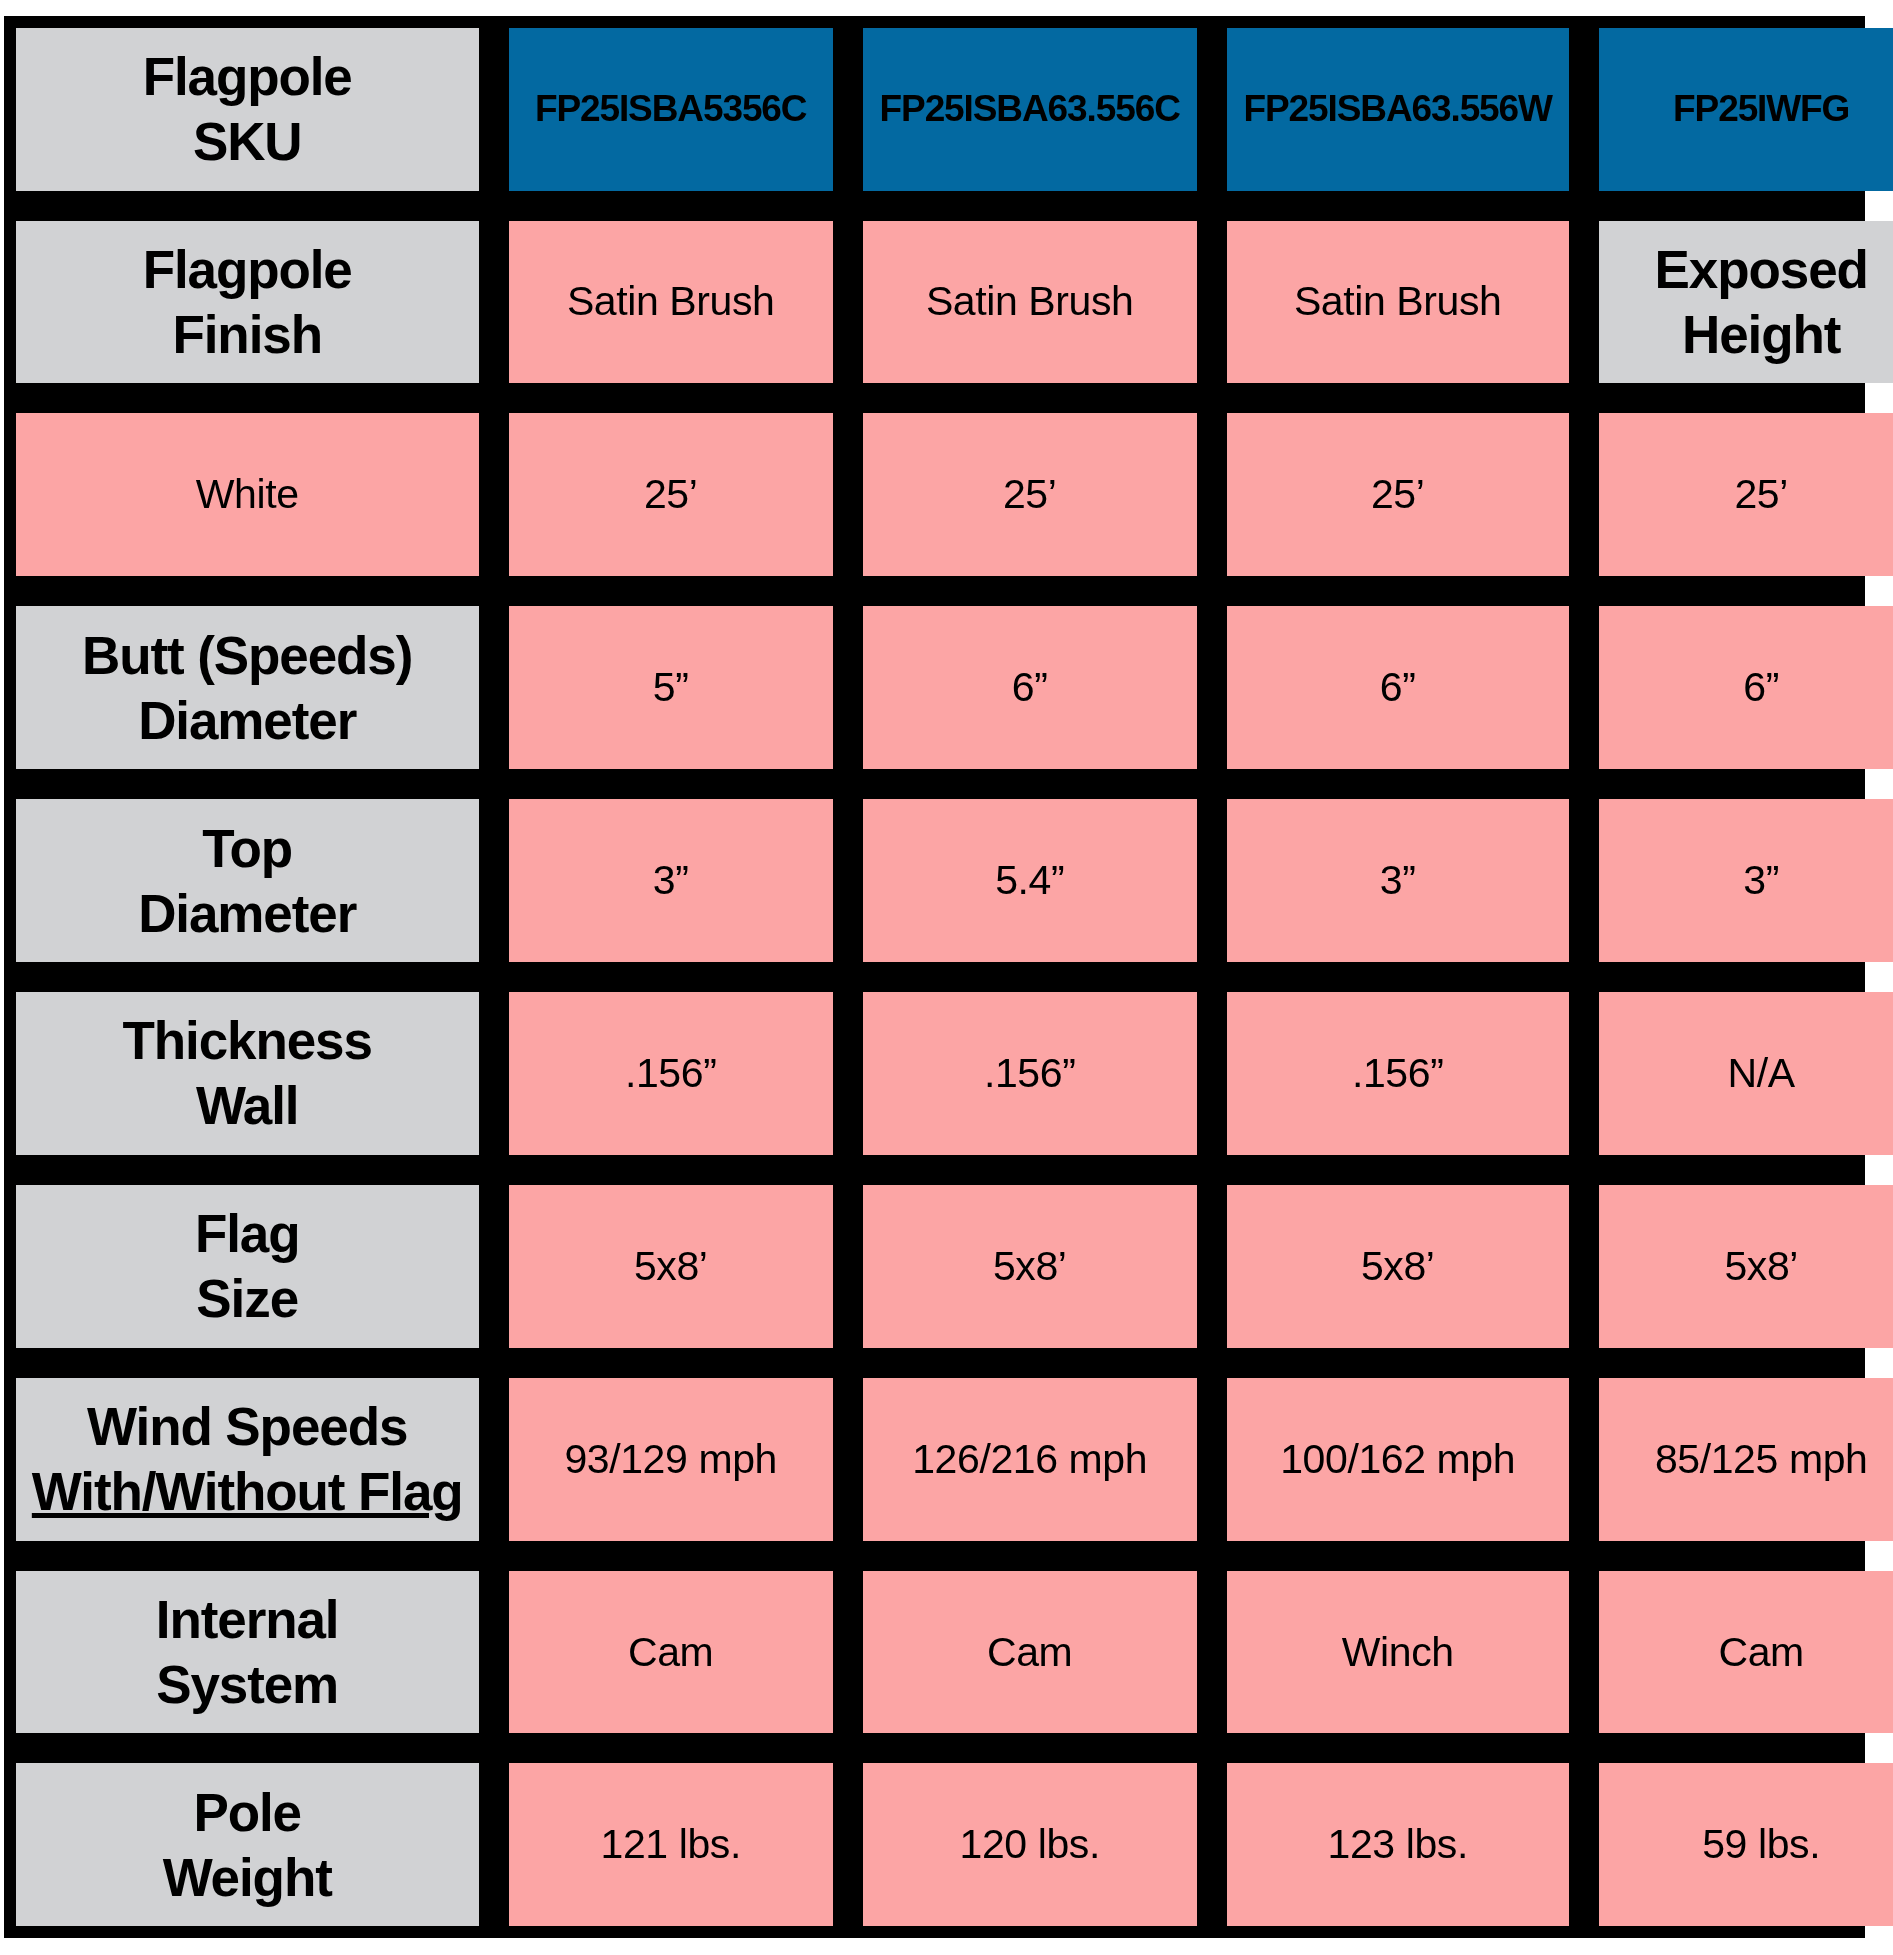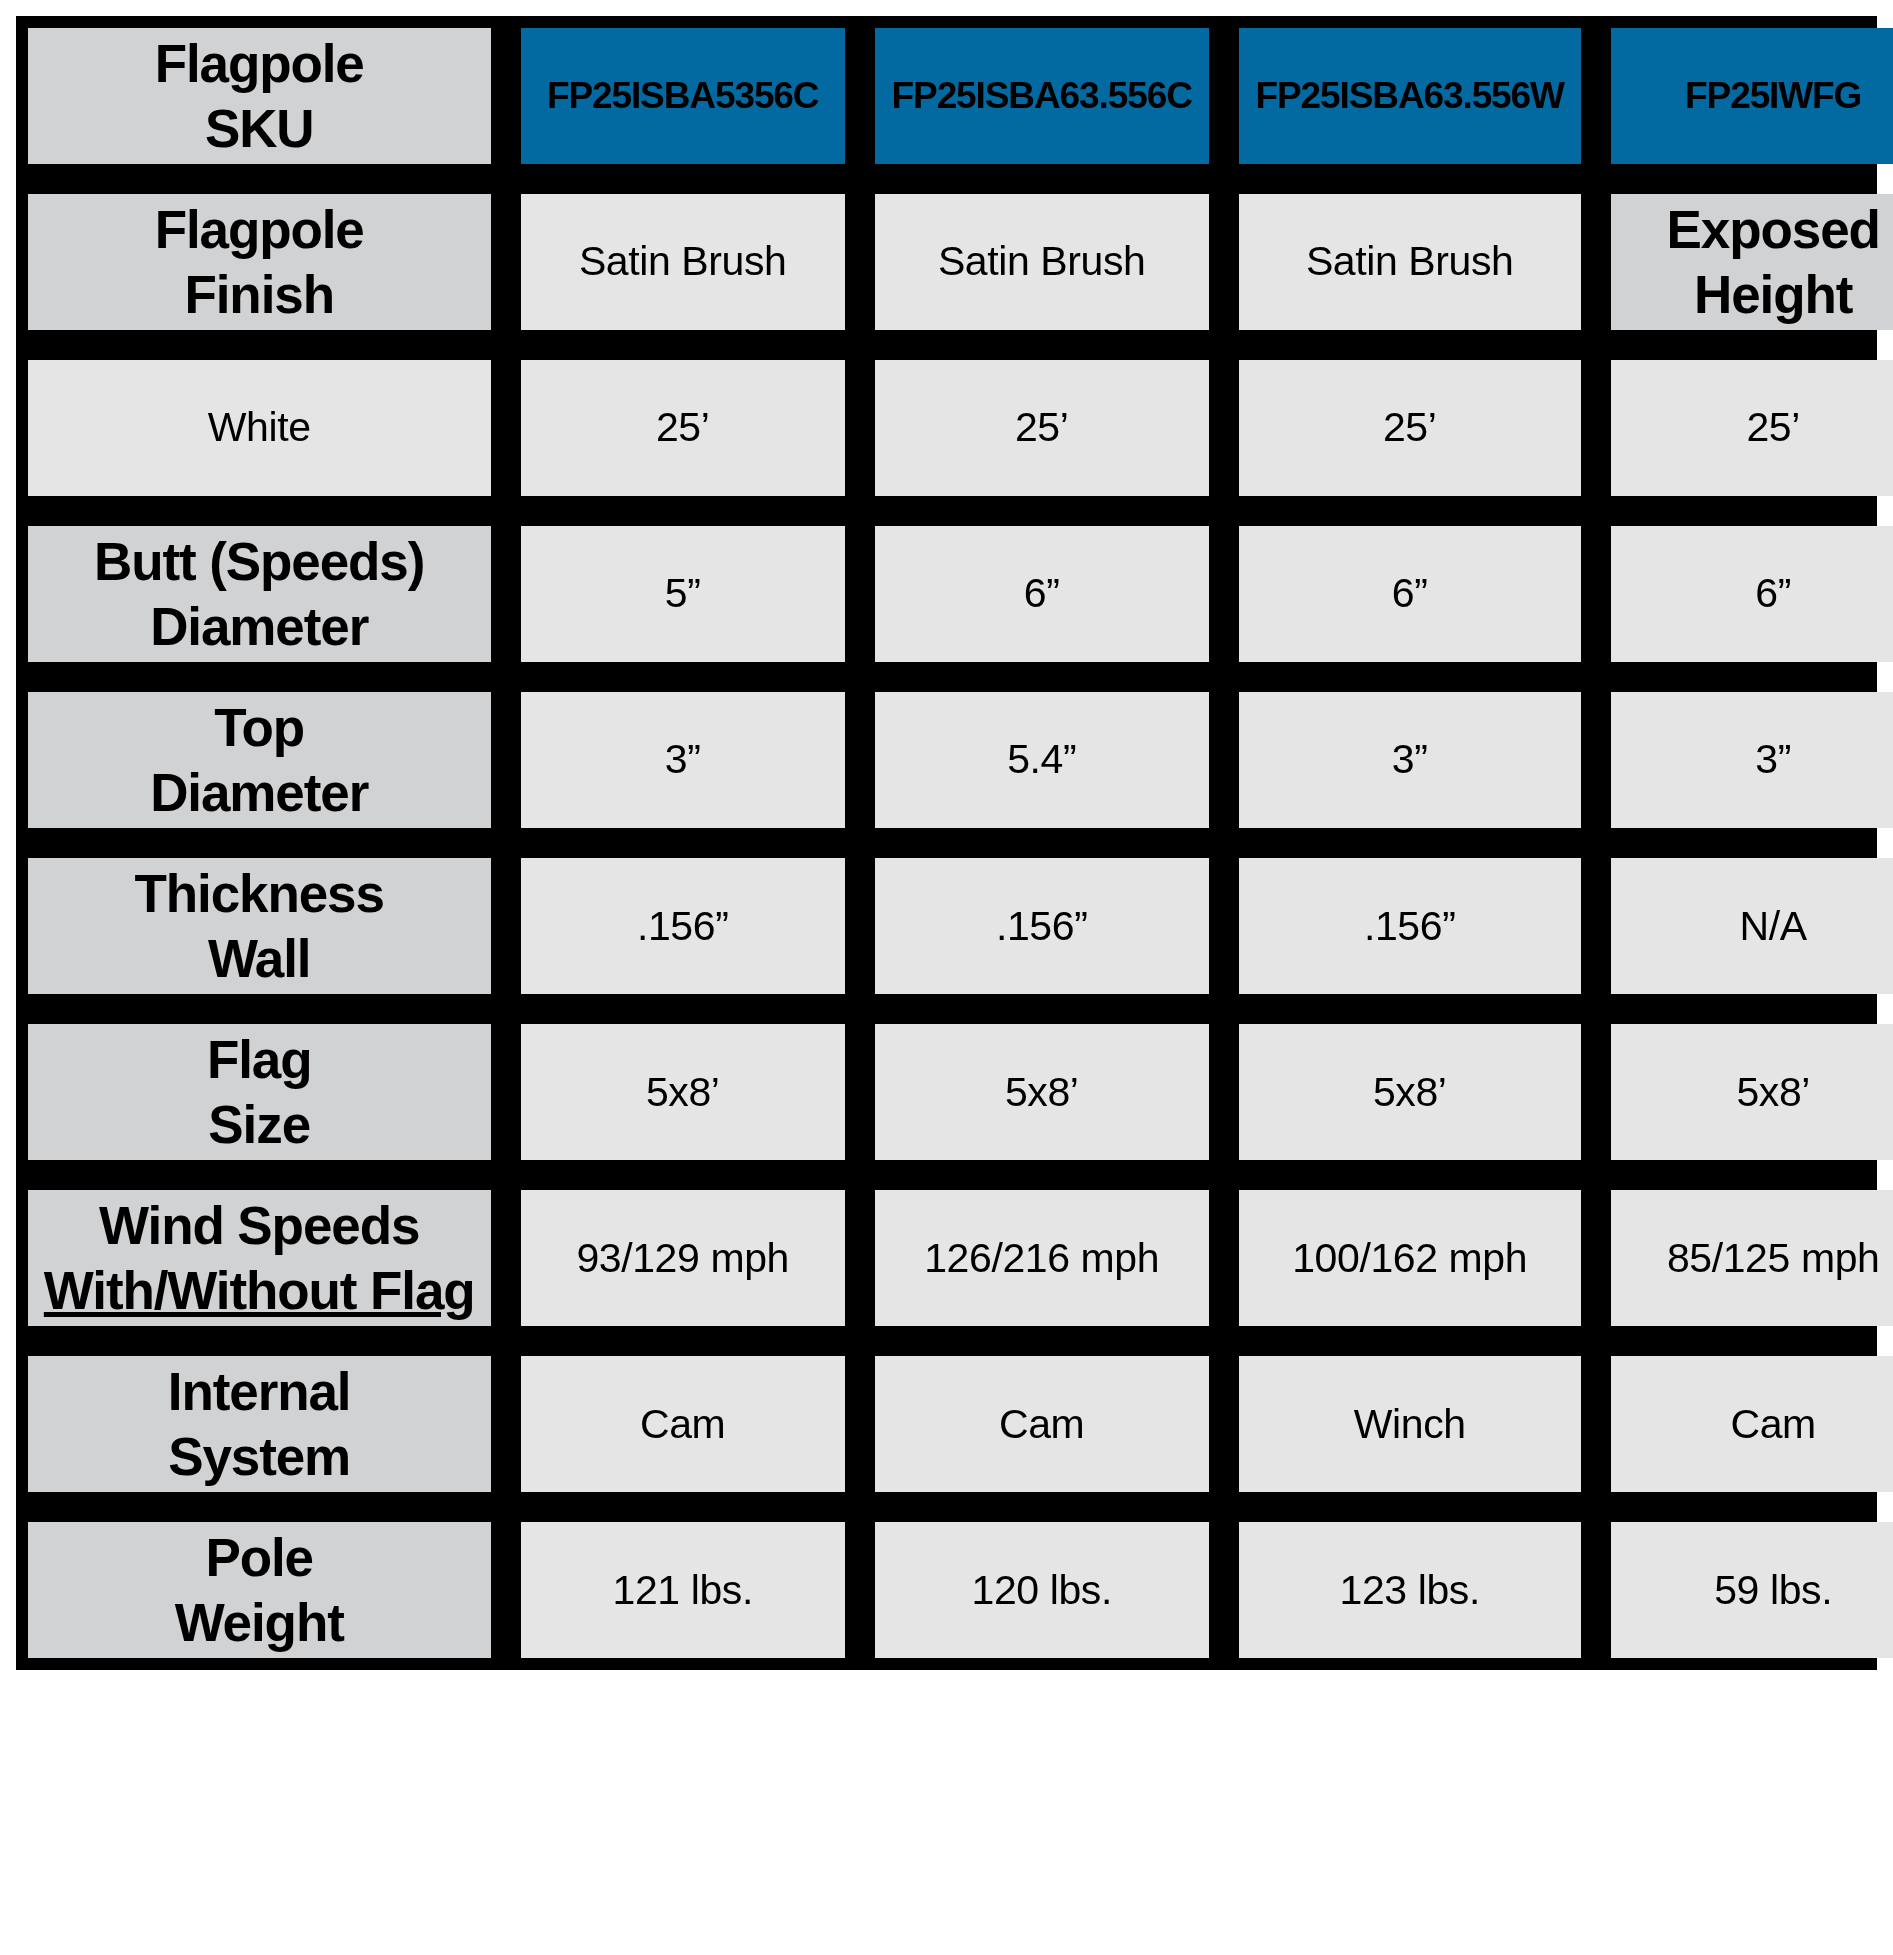--- a/index.html
+++ b/index.html
@@ -9,24 +9,24 @@
     }
     body {
       width: 1894px;
       height: 1955px;
       position: relative;
       font-family: "Liberation Sans", "DejaVu Sans", sans-serif;
       color: #000000;
     }
     .spec-table {
       position: absolute;
-      left: 16px;
+      left: 4px;
       top: 16px;
       width: 1861px;
-      height: 1654px;
+      height: 1922px;
       box-sizing: border-box;
       background: #000000;
       padding: 11.7px;
       display: grid;
       grid-template-columns: 463px 324px 334px 342px 325px;
       grid-template-rows: repeat(10, 1fr);
       column-gap: 12.5px;
       row-gap: 11.7px;
       gap: 30px;
     }
@@ -48,21 +48,21 @@
     }
     .label-cell span { display: block; }
     .sku-cell {
       background: #0369a1;
       font-weight: bold;
       font-size: 37px;
       letter-spacing: -1.1px;
       white-space: nowrap;
     }
     .value-cell {
-      background: #e5e5e5;
+      background: #fca5a5;
       font-size: 41px;
       letter-spacing: -0.4px;
       white-space: nowrap;
     }
   </style>
 </head>
 <body>
 
 <div class="spec-table">
 

